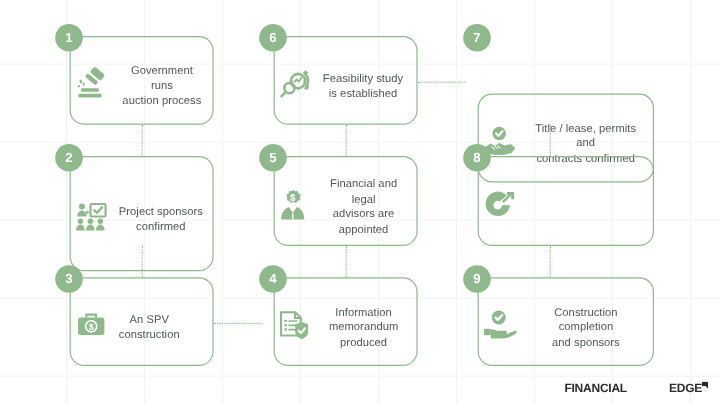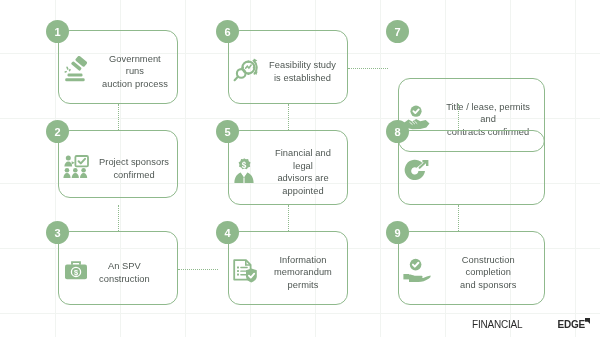--- a/index.html
+++ b/index.html
@@ -94,21 +94,21 @@
   #logo {
     position: absolute;
     right: 10px;
     bottom: 7px;
     display: flex;
     align-items: flex-start;
     color: #2b2b2b;
     font-size: 10px;
     letter-spacing: -0.2px;
   }
-  #logo .lt { font-weight: 400; }
+  #logo .lt { font-weight: 700; }
   #logo .hv { font-weight: bold; margin-left: 35px; }
   #logo .mark {
     display: inline-block;
     width: 5px;
     height: 6px;
     margin-left: 0px;
     margin-top: -1px;
     background: #2b2b2b;
     clip-path: polygon(0 0, 100% 0, 100% 100%, 60% 62%, 0 62%);
   }
@@ -198,21 +198,21 @@
           <path d="M12.2 17.6 l2.4 2.2"></path>
           <path d="M14.7 17.3 l2.2 2.1"></path>
         </g>
       </svg>
     </div>
     <div class="node-label">Title / lease, permits and
 contracts confirmed</div>
   </div>
   <div class="badge" style="left:386px; top:20px;">7</div>
 
-  <div class="node" style="left:58px; top:130px; width:120px; height:68px;">
+  <div class="node" style="left:58px; top:130px; width:120px; height:96px;">
     <div class="node-icon">
       <svg width="32" height="28" viewBox="0 0 32 28">
         <g fill="none" stroke="#8fb98c" stroke-width="1.8">
           <rect x="15.4" y="3.0" width="12.6" height="10.4" rx="1.2"></rect>
           <path d="M18.6 8.2 l2.2 2.2 4.2 -4.6" stroke-width="2.0" stroke-linecap="round" stroke-linejoin="round"></path>
         </g>
         <g fill="#8fb98c">
           <circle cx="8.3" cy="5.0" r="2.5"></circle>
           <path d="M4.4 13.4 c0 -3.0 1.8 -5.0 3.9 -5.0 c2.1 0 3.9 2.0 3.9 5.0 z"></path>
           <path d="M11.6 8.2 l3.2 1.6 -3.2 1.7 z"></path>
@@ -294,21 +294,21 @@
           <rect x="11.2" y="9.8" width="7.6" height="1.4" rx="0.6"></rect>
           <rect x="11.2" y="13.4" width="7.6" height="1.4" rx="0.6"></rect>
           <rect x="11.2" y="17.0" width="7.6" height="1.4" rx="0.6"></rect>
         </g>
         <path d="M22.4 11.4 L27.8 13.2 L27.8 19.2 C27.8 22.4 25.4 24.4 22.4 25.4
                  C19.4 24.4 17.0 22.4 17.0 19.2 L17.0 13.2 z" fill="#8fb98c"></path>
         <path d="M19.9 18.6 l1.9 2.0 3.4 -4.0" fill="none" stroke="#ffffff" stroke-width="1.8" stroke-linecap="round" stroke-linejoin="round"></path>
       </svg>
     </div>
     <div class="node-label">Information
-memorandum permits</div>
+memorandum produced</div>
   </div>
   <div class="badge" style="left:216px; top:221px;">4</div>
 
   <div class="node" style="left:398px; top:231px; width:147px; height:74px;">
     <div class="node-icon">
       <svg width="32" height="28" viewBox="0 0 32 28">
         <circle cx="15.6" cy="7.6" r="5.8" fill="#8fb98c"></circle>
         <path d="M12.9 7.6 l1.9 2.0 3.6 -3.9" fill="none" stroke="#ffffff" stroke-width="2.0" stroke-linecap="round" stroke-linejoin="round"></path>
         <g fill="#8fb98c">
           <path d="M3.4 17.0 L9.0 17.0 L9.0 22.4 L3.4 22.4 z"></path>

